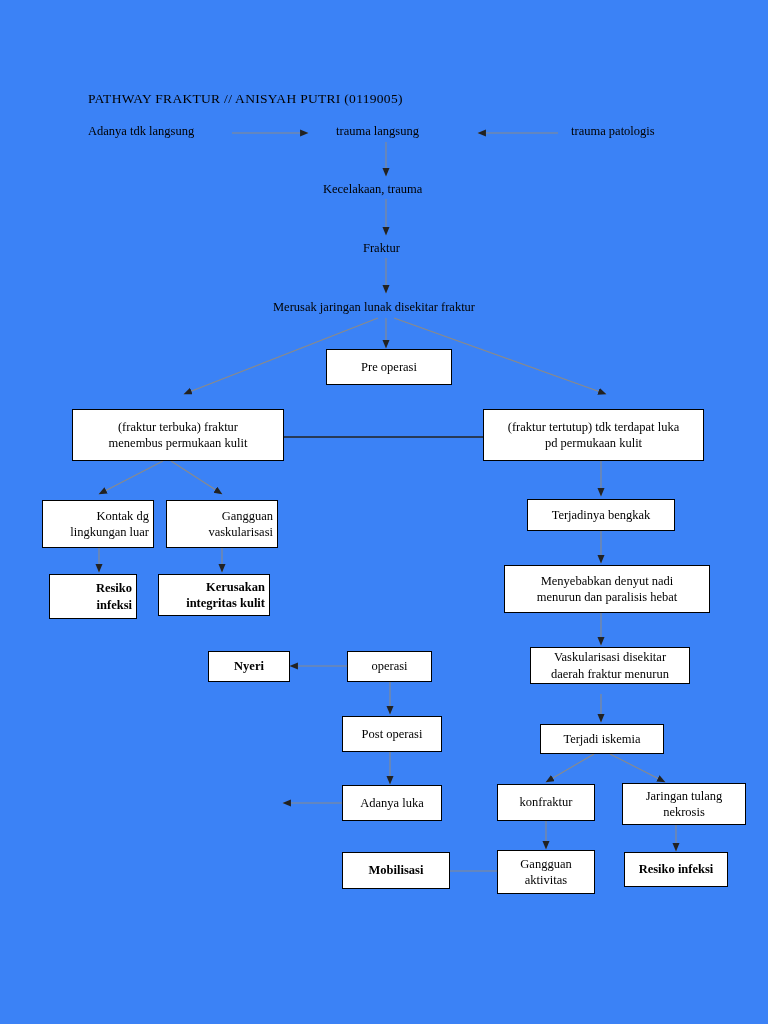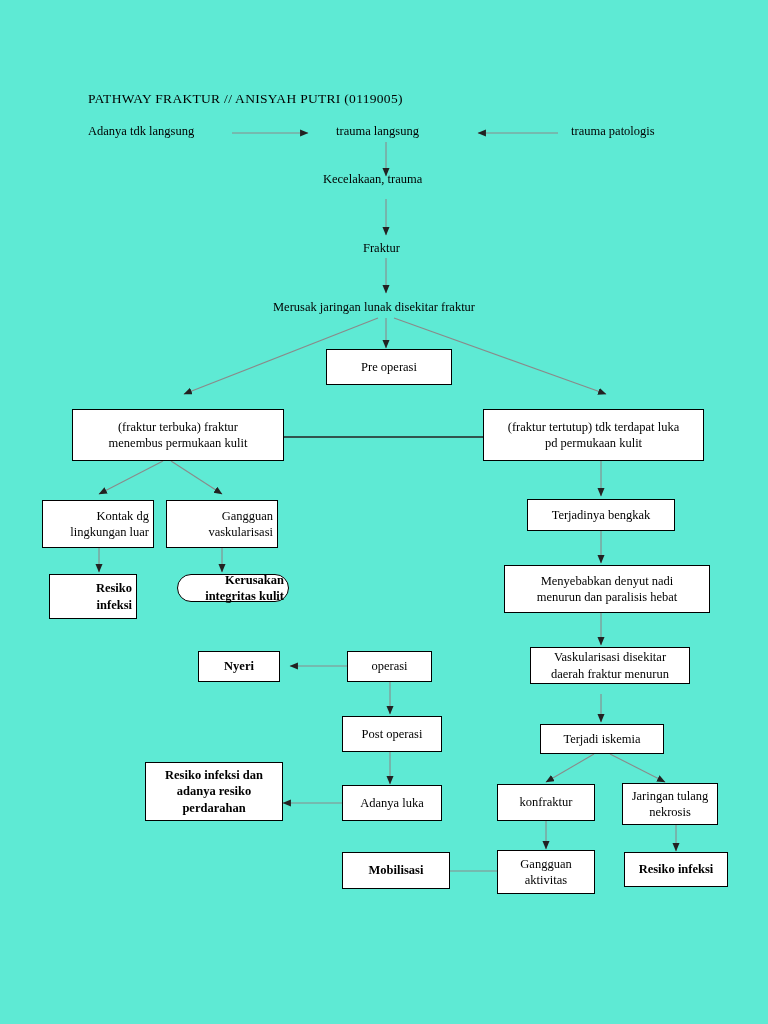--- a/index.html
+++ b/index.html
@@ -4,21 +4,21 @@
 <style>
   html, body {
     margin: 0;
     padding: 0;
     background: #ffffff;
   }
   #page {
     position: relative;
     width: 768px;
     height: 1024px;
-    background: #5eead4;
+    background: #3b82f6;
     font-family: "Liberation Serif", "DejaVu Serif", serif;
     color: #000000;
     overflow: hidden;
   }
   .title {
     position: absolute;
     font-size: 13.5px;
     letter-spacing: 0.3px;
     white-space: nowrap;
   }
@@ -126,21 +126,21 @@
   </svg>
 
   <div class="title" style="left:88px; top:91px;">PATHWAY FRAKTUR // ANISYAH PUTRI (0119005)</div>
 
   <div class="plain" style="left:88px; top:124px;">Adanya tdk langsung</div>
 
   <div class="plain" style="left:336px; top:124px;">trauma langsung</div>
 
   <div class="plain" style="left:571px; top:124px;">trauma patologis</div>
 
-  <div class="plain" style="left:323px; top:172px;">Kecelakaan, trauma</div>
+  <div class="plain" style="left:323px; top:182px;">Kecelakaan, trauma</div>
 
   <div class="plain" style="left:363px; top:241px;">Fraktur</div>
 
   <div class="plain" style="left:273px; top:300px;">Merusak jaringan lunak disekitar fraktur</div>
 
   <div class="box" style="left:326px; top:349px; width:126px; height:36px;">
     <span class="txt">Pre operasi</span>
   </div>
 
   <div class="box" style="left:72px; top:409px; width:212px; height:52px;justify-content:center;">
@@ -161,21 +161,21 @@
   <div class="box left" style="left:166px; top:500px; width:112px; height:48px;">
     <span class="txt">Gangguan
 vaskularisasi</span>
   </div>
 
   <div class="box left bold" style="left:49px; top:574px; width:88px; height:45px;">
     <span class="txt">Resiko
 infeksi</span>
   </div>
 
-  <div class="box left bold" style="left:177px; top:574px; width:112px; height:28px;border-radius:16px;">
+  <div class="box left bold" style="left:158px; top:574px; width:112px; height:42px;">
     <span class="txt">Kerusakan
 integritas kulit</span>
   </div>
 
   <div class="box" style="left:527px; top:499px; width:148px; height:32px;">
     <span class="txt">Terjadinya bengkak</span>
   </div>
 
   <div class="box" style="left:504px; top:565px; width:206px; height:48px;">
     <span class="txt">Menyebabkan denyut nadi
@@ -188,53 +188,48 @@
   </div>
 
   <div class="box" style="left:540px; top:724px; width:124px; height:30px;">
     <span class="txt">Terjadi iskemia</span>
   </div>
 
   <div class="box" style="left:497px; top:784px; width:98px; height:37px;">
     <span class="txt">konfraktur</span>
   </div>
 
-  <div class="box" style="left:622px; top:783px; width:96px; height:42px;">
+  <div class="box" style="left:622px; top:783px; width:124px; height:42px;">
     <span class="txt">Jaringan tulang
 nekrosis</span>
   </div>
 
   <div class="box bold" style="left:624px; top:852px; width:104px; height:35px;">
     <span class="txt">Resiko infeksi</span>
   </div>
 
   <div class="box" style="left:497px; top:850px; width:98px; height:44px;">
     <span class="txt">Gangguan
 aktivitas</span>
   </div>
 
   <div class="box bold" style="left:342px; top:852px; width:108px; height:37px;">
     <span class="txt">Mobilisasi</span>
   </div>
 
-  <div class="box bold" style="left:198px; top:651px; width:82px; height:31px;">
+  <div class="box bold" style="left:208px; top:651px; width:82px; height:31px;">
     <span class="txt">Nyeri</span>
   </div>
 
   <div class="box" style="left:347px; top:651px; width:85px; height:31px;">
     <span class="txt">operasi</span>
   </div>
 
   <div class="box" style="left:342px; top:716px; width:100px; height:36px;text-align:center;">
     <span class="txt">Post operasi</span>
   </div>
 
   <div class="box" style="left:342px; top:785px; width:100px; height:36px;">
     <span class="txt">Adanya luka</span>
   </div>
 
-  <div class="box bold" style="left:145px; top:762px; width:138px; height:59px;">
-    <span class="txt">Resiko infeksi dan
-adanya resiko
-perdarahan</span>
-  </div>
 
 </div>
 
 </body></html>

